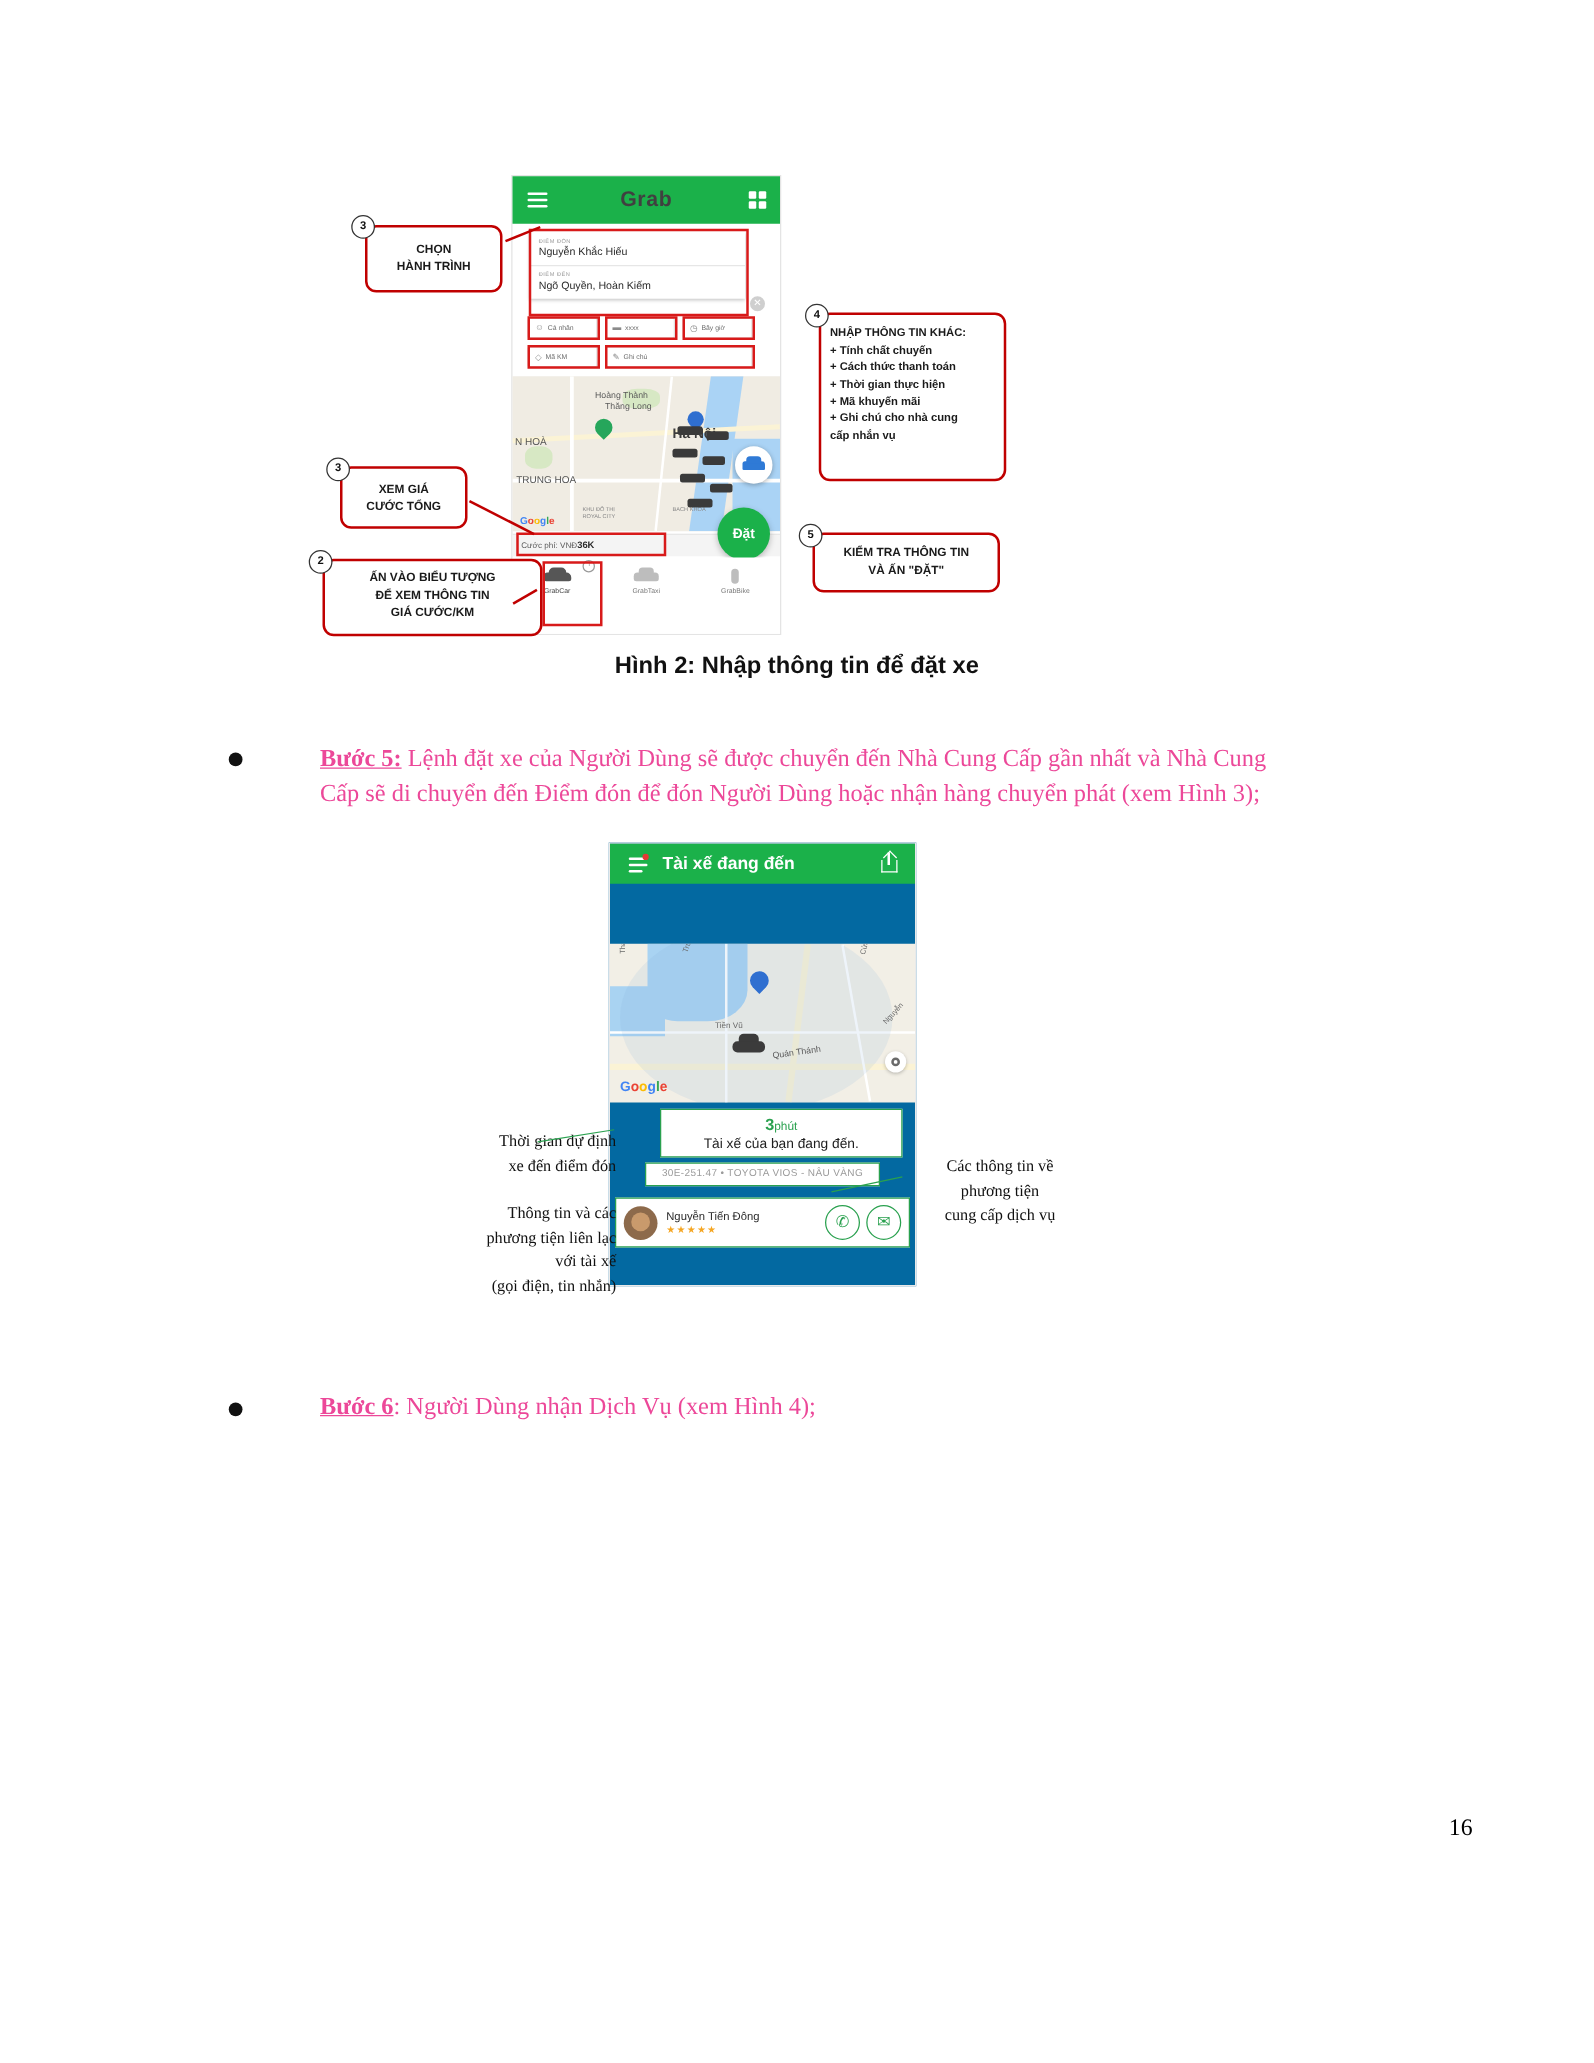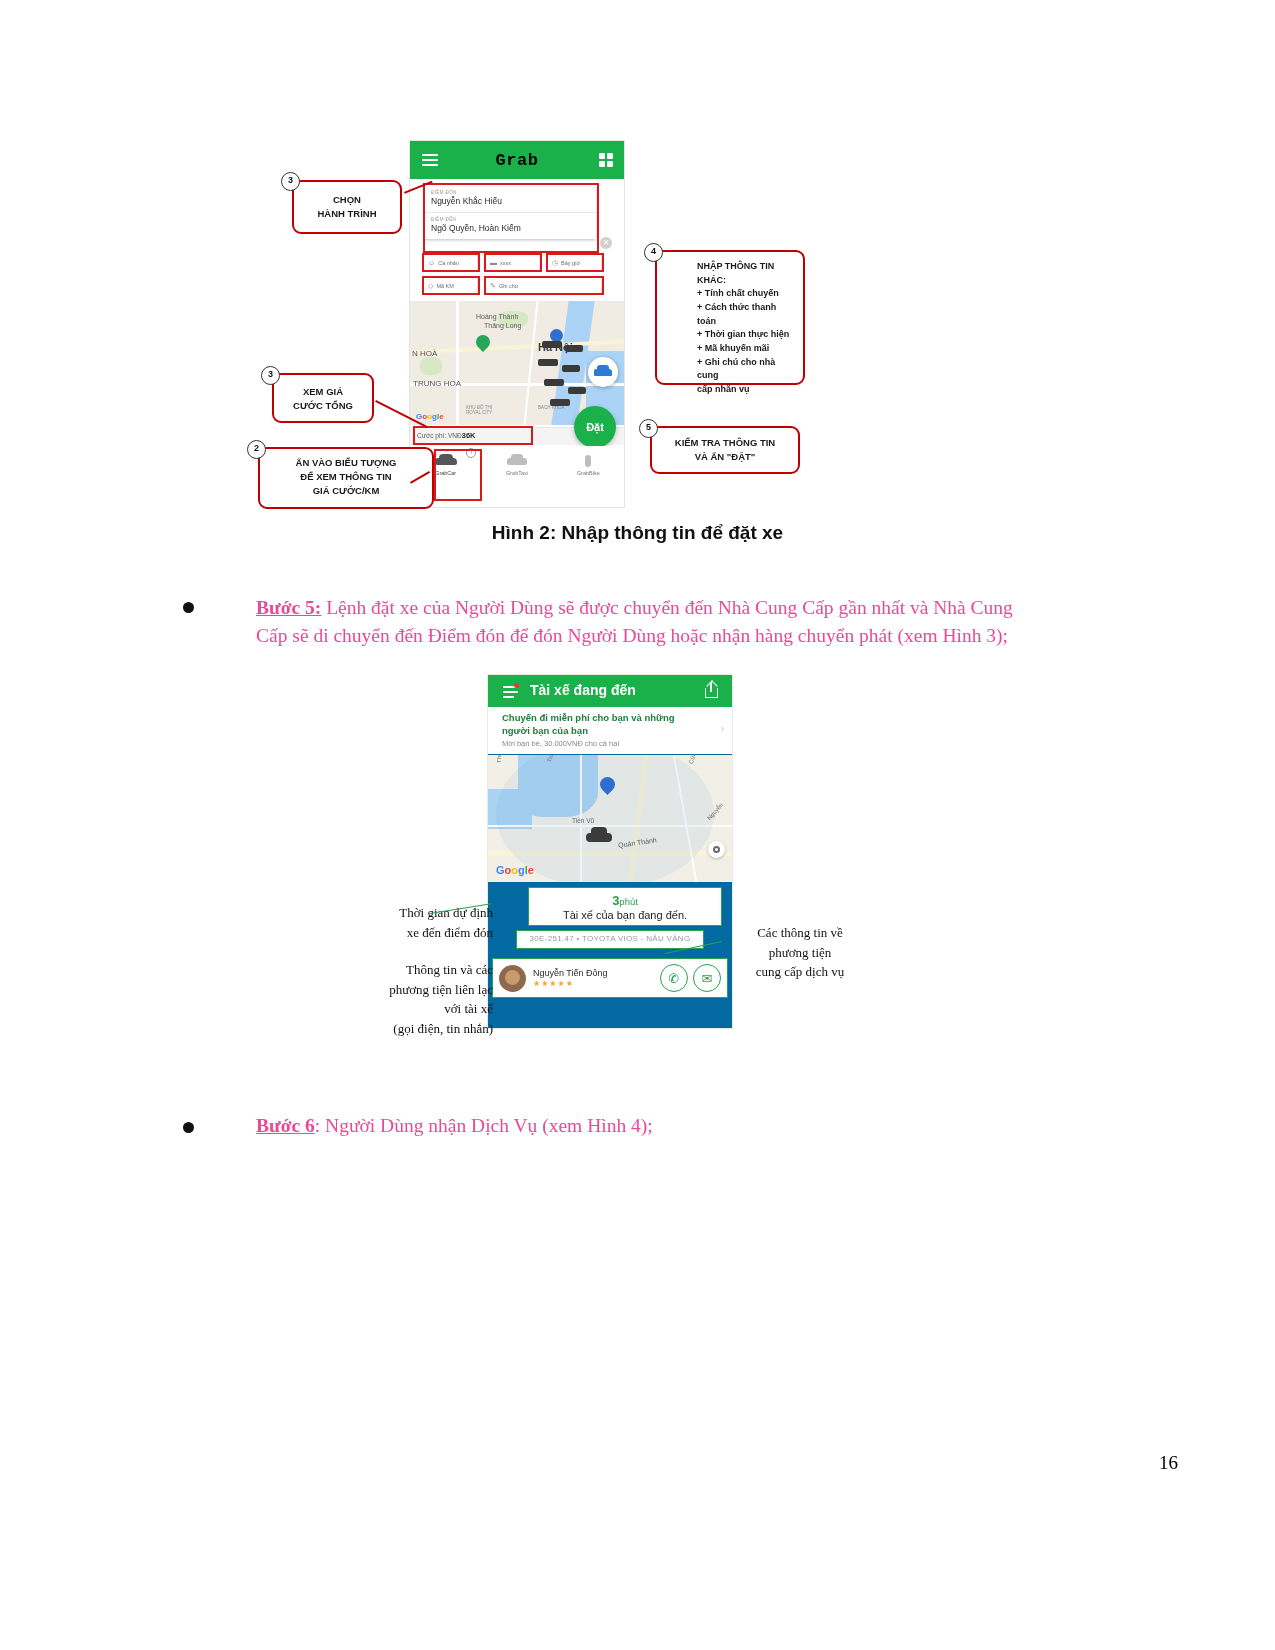--- a/index.html
+++ b/index.html
@@ -13,21 +13,21 @@
   .page{position:relative;width:1275px;height:1650px;}
 
   
   .fig2{position:absolute;left:0;top:130px;width:1275px;height:400px;}
 
   
   .phone1{position:absolute;left:409px;top:10px;width:216px;height:368px;background:#fff;
           border:1px solid #e4e4e4;box-sizing:border-box;}
   .grab-header{height:38px;background:#1bb14a;position:relative;}
   .grab-logo{position:absolute;left:50%;top:50%;transform:translate(-50%,-50%);
-             color:#000000;font-family:Liberation Mono, monospace;font-weight:bold;
+             color:#404040;font-family:Liberation Sans, sans-serif;font-weight:bold;
              font-size:17px;letter-spacing:.5px;}
   .hamb{position:absolute;left:12px;top:13px;width:16px;height:12px;}
   .hamb i{display:block;height:2px;background:#fff;margin-bottom:3px;border-radius:1px;}
   .grid-ic{position:absolute;right:11px;top:12px;width:14px;height:14px;
            display:grid;grid-template-columns:1fr 1fr;grid-template-rows:1fr 1fr;gap:2px;}
   .grid-ic span{background:#fff;border-radius:1px;}
 
   .addr-card{position:absolute;left:14px;top:44px;width:172px;background:#fff;
              box-shadow:0 1px 3px rgba(0,0,0,.25);padding:5px 7px;box-sizing:border-box;}
   .addr-lbl{font-family:"Liberation Sans",sans-serif;font-size:4.5px;color:#9a9a9a;
@@ -320,21 +320,21 @@
     <div class="callout" style="left:292px;top:50px;width:110px;height:54px;">
       <div class="ctext" style="padding-top:11px;">
         <div>CHỌN</div>
         <div>HÀNH TRÌNH</div>
       </div>
     </div>
     <div class="cnum" style="left:281px;top:42px;">3</div>
     <div class="leader" style="left:404px;top:62px;width:30px;transform:rotate(-22deg);"></div>
 
     <div class="callout" style="left:655px;top:120px;width:150px;height:135px;">
-      <div class="ctext left" style="padding:8px 7px;font-size:9px;line-height:1.52;margin-left:33px;">
+      <div class="ctext left" style="padding:8px 7px;font-size:9px;line-height:1.52;">
         <div>NHẬP THÔNG TIN KHÁC:</div>
         <div>+ Tính chất chuyến</div>
         <div>+ Cách thức thanh toán</div>
         <div>+ Thời gian thực hiện</div>
         <div>+ Mã khuyến mãi</div>
         <div>+ Ghi chú cho nhà cung</div>
         <div>cấp nhắn vụ</div>
       </div>
     </div>
     <div class="cnum" style="left:644px;top:113px;">4</div>
@@ -386,26 +386,20 @@
           </div>
         <div class="reddot"></div>
         <div class="p2title">Tài xế đang đến</div>
         <div class="shareic">
             <div class="bx"></div>
             <div class="ar"></div>
             <div class="arh"></div>
           </div>
       </div>
 
-      <div class="promo">
-        <div class="l1">Chuyến đi miễn phí cho bạn và những</div>
-        <div class="l1">người bạn của bạn</div>
-        <div class="l2">Mời bạn bè, 30.000VNĐ cho cả hai</div>
-        <div class="arrow">›</div>
-      </div>
 
       <div class="map2">
         <div class="m-water" style="left:30px;top:0;width:80px;height:62px;border-radius:0 0 40% 30%;background:#a9d3f2;"></div>
         <div class="m-water" style="left:0px;top:34px;width:44px;height:40px;background:#a9d3f2;"></div>
         <div class="m-road y" style="left:0;top:96px;width:244px;height:5px;"></div>
         <div class="m-road y" style="left:148px;top:0;width:5px;height:127px;transform:rotate(7deg);"></div>
         <div class="m-road" style="left:0;top:70px;width:244px;height:2px;"></div>
         <div class="m-road" style="left:92px;top:0;width:2px;height:127px;"></div>
         <div class="m-road" style="left:196px;top:0;width:2px;height:127px;transform:rotate(-10deg);"></div>
         <div class="circ-ov"></div>

